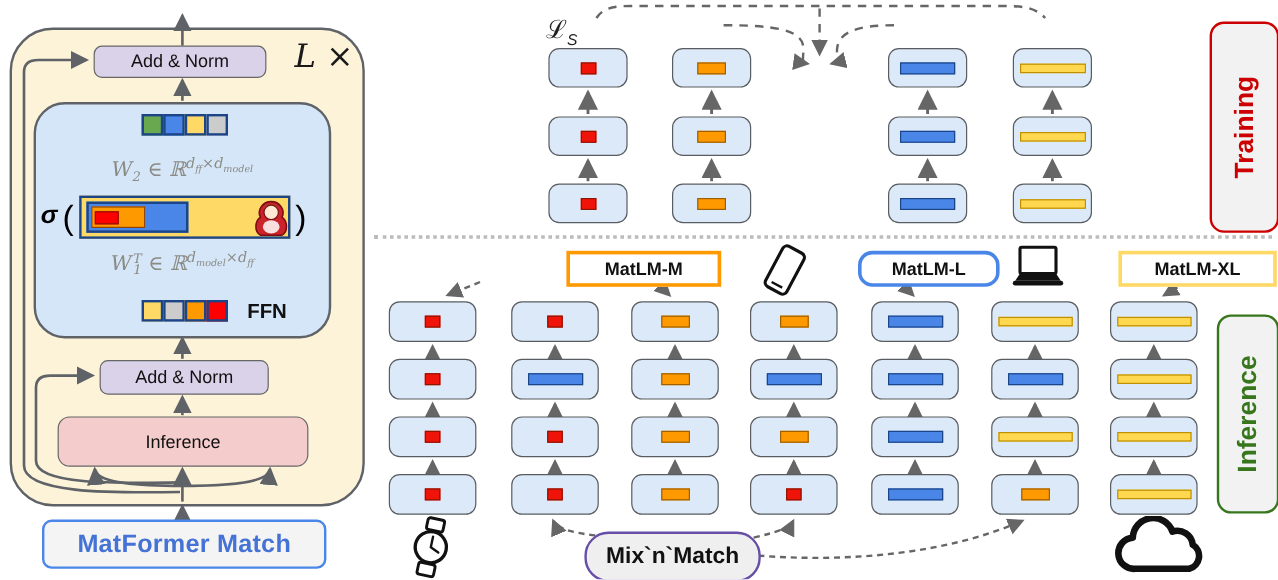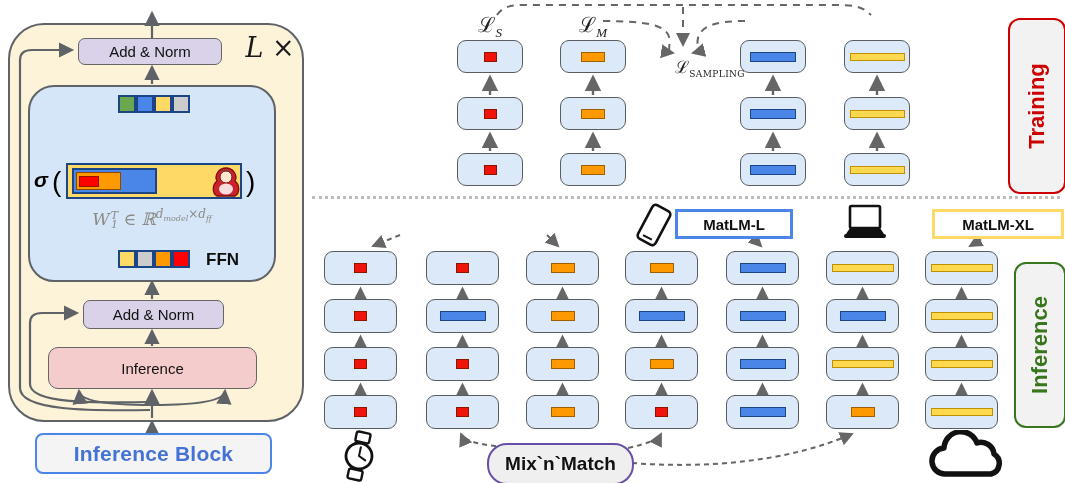--- a/index.html
+++ b/index.html
@@ -35,22 +35,22 @@
   #paren-open{left:52px;}
   #paren-close{left:246px;}
   .nestrect{position:absolute;box-sizing:border-box;z-index:3;}
   #caption-box{left:35px;top:433px;width:233px;height:37px;background:#f4f4f4;border:2.5px solid #4a86e8;
                border-radius:8px;z-index:3;display:flex;align-items:center;justify-content:center;}
   #caption-text{font-weight:bold;font-size:21px;color:#4573d5;letter-spacing:.2px;}
   
   .block{position:absolute;background:#dce9f9;border:1.6px solid #595d61;border-radius:9px;z-index:2;
          display:flex;align-items:center;justify-content:center;box-sizing:border-box;}
   .bar{box-sizing:border-box;}
-  .loss-label{z-index:3;width:70px;text-align:center;color:#222;
-              font-family:Liberation Serif, serif;font-size:21px;}
+  .loss-label{z-index:3;width:70px;color:#222;
+              font-family:Liberation Sans, sans-serif;font-size:21px;}
   .loss-label .sym{font-style:normal;}
   .loss-label sub{font-size:13px;font-style:italic;}
   #sampling-label{left:665px;top:55px;width:90px;z-index:3;text-align:center;color:#222;
                   font-family:"DejaVu Serif","Liberation Serif",serif;font-size:17px;}
   #sampling-label sub{font-size:9px;letter-spacing:.4px;font-variant:small-caps;}
   #separator{left:312px;top:196px;width:748px;height:0;border-top:3px dotted #bcbcbc;z-index:1;}
   .tag{position:absolute;top:209px;height:24px;background:#fff;border:3px solid #000;z-index:3;
        display:flex;align-items:center;justify-content:center;font-weight:bold;font-size:15px;color:#111;}
   .side-box{background:#f2f2f2;border-radius:12px;z-index:3;display:flex;align-items:center;justify-content:center;}
   .side-box span{transform:rotate(-90deg);white-space:nowrap;font-weight:bold;font-size:22px;}
@@ -98,20 +98,23 @@
   <div class="abs" id="outer-box"></div>
   <div class="abs" id="loop-label">L ×</div>
   <div class="abs addnorm" id="addnorm-top">Add &amp; Norm</div>
   <div class="abs" id="ffn-box"></div>
   <div class="abs" id="squares-top">
       <span class="sq" style="background: rgb(106, 168, 79);"></span>
       <span class="sq" style="background: rgb(74, 134, 232);"></span>
       <span class="sq" style="background: rgb(255, 217, 102);"></span>
       <span class="sq" style="background: rgb(204, 204, 204);"></span>
     </div>
+  <div class="abs formula" id="w2-formula">
+    <span>W</span><sub>2</sub><span> ∈ ℝ</span><sup><span>d</span><sub>ff</sub><span>×</span><span>d</span><sub>model</sub></sup>
+  </div>
   <div class="abs" id="sigma-label">σ</div>
   <div class="abs paren" id="paren-open">(</div>
 
   <div class="nestrect" id="nest-yellow" style="left:66px;top:163px;width:176px;height:36px;background:#ffd966;border:2px solid #1c4587;"></div>
   <div class="nestrect" id="nest-blue" style="left:72px;top:168px;width:85px;height:26px;background:#4a86e8;border:2px solid #1c4587;"></div>
   <div class="nestrect" id="nest-orange" style="left:76px;top:172px;width:45px;height:18px;background:#ff9900;border:1.5px solid #8f4700;"></div>
   <div class="nestrect" id="nest-red" style="left:79px;top:176px;width:20px;height:11px;background:#ff0000;border:1.5px solid #8e1600;"></div>
   <svg class="abs device" style="left:211px;top:165px;z-index:4" width="30" height="33" viewBox="0 0 30 33">
     <path d="M6,31 C1,28 1,20 6,16 C3,10 8,3 15,3 C22,3 27,10 24,16 C29,20 29,28 24,31 Z" fill="#cc2229" stroke="#7a0f12" stroke-width="1.3"></path>
     <circle cx="15" cy="12" r="6" fill="#ffe9d2" stroke="#7a0f12" stroke-width="1"></circle>
@@ -128,21 +131,21 @@
   <div class="abs" id="squares-bottom">
       <span class="sq" style="background: rgb(255, 217, 102);"></span>
       <span class="sq" style="background: rgb(204, 204, 204);"></span>
       <span class="sq" style="background: rgb(255, 153, 0);"></span>
       <span class="sq" style="background: rgb(255, 0, 0);"></span>
     </div>
   <div class="abs" id="ffn-label">FFN</div>
   <div class="abs addnorm" id="addnorm-bottom">Add &amp; Norm</div>
   <div class="abs" id="attention-box" style="left:48px;top:347px;width:207px;height:40px;background:#f5cccc;border:1.5px solid #666;border-radius:10px;z-index:3;display:flex;align-items:center;justify-content:center;font-size:15px;color:#111;">Inference</div>
   <div class="abs" id="caption-box">
-    <span id="caption-text" style="color: rgb(69, 115, 213);">Inference Block</span>
+    <span id="caption-text" style="color: rgb(69, 115, 213);">MatFormer Match</span>
   </div>
 
   <svg class="layer" id="right-arrows" style="z-index:1">
 
     <g stroke="#666" stroke-width="2" fill="none" stroke-dasharray="7,6">
       <path d="M497,15 C503,6 512,5 526,5 L838,5 C857,5 864,8 871,15"></path>
       <path d="M683,7 L683,45" marker-end="url(#ahd)"></path>
       <path d="M603,21 C646,21 666,25 669,37 C671,46 666,52 673,53" marker-end="url(#ahd)"></path>
       <path d="M745,21 C716,21 701,26 698,38 C696,46 701,51 693,53" marker-end="url(#ahd)"></path>
     </g>
@@ -184,24 +187,23 @@
       <path d="M862.5,345 L862.5,337" stroke="#666666" stroke-width="2.4" fill="none" marker-end="url(#ahd)"></path>
       <path d="M862.5,393 L862.5,385" stroke="#666666" stroke-width="2.4" fill="none" marker-end="url(#ahd)"></path>
       <path d="M961.5,297 L961.5,289" stroke="#666666" stroke-width="2.4" fill="none" marker-end="url(#ahd)"></path>
       <path d="M961.5,345 L961.5,337" stroke="#666666" stroke-width="2.4" fill="none" marker-end="url(#ahd)"></path>
       <path d="M961.5,393 L961.5,385" stroke="#666666" stroke-width="2.4" fill="none" marker-end="url(#ahd)"></path>
     </svg>
 
   <div class="abs" id="separator"></div>
 
   <div class="abs loss-label" style="left:455px;top:10px;"><span class="sym">ℒ</span><sub>S</sub></div>
-  <div class="abs loss-label" style="left:558px;top:10px;"><span class="sym">ℒ</span><sub>M</sub></div>
-  <div class="abs" id="sampling-label"><span class="sym">ℒ</span><sub>SAMPLING</sub></div>
-
-  <div class="abs tag" style="left: 675px; width: 112px; border-color: rgb(74, 134, 232);">MatLM-L</div>
+
+  <div class="abs tag" style="left: 472px; width: 123px; border-color: rgb(255, 153, 0);">MatLM-M</div>
+  <div class="abs tag" style="left: 715px; width: 112px; border-color: rgb(74, 134, 232); border-radius: 12px;">MatLM-L</div>
   <div class="abs tag" style="left: 932px; width: 126px; border-color: rgb(255, 217, 102);">MatLM-XL</div>
 
   <div class="abs side-box" id="training-box" style="border-color: rgb(204, 0, 0);">
       <span style="color: rgb(204, 0, 0);">Training</span>
     </div>
   <div class="abs side-box" id="inference-box" style="border-color: rgb(56, 118, 29);">
       <span style="color: rgb(56, 118, 29);">Inference</span>
     </div>
 
   <div class="abs" id="mix-pill" style="border-color: rgb(103, 78, 167);">Mix`n`Match</div>

